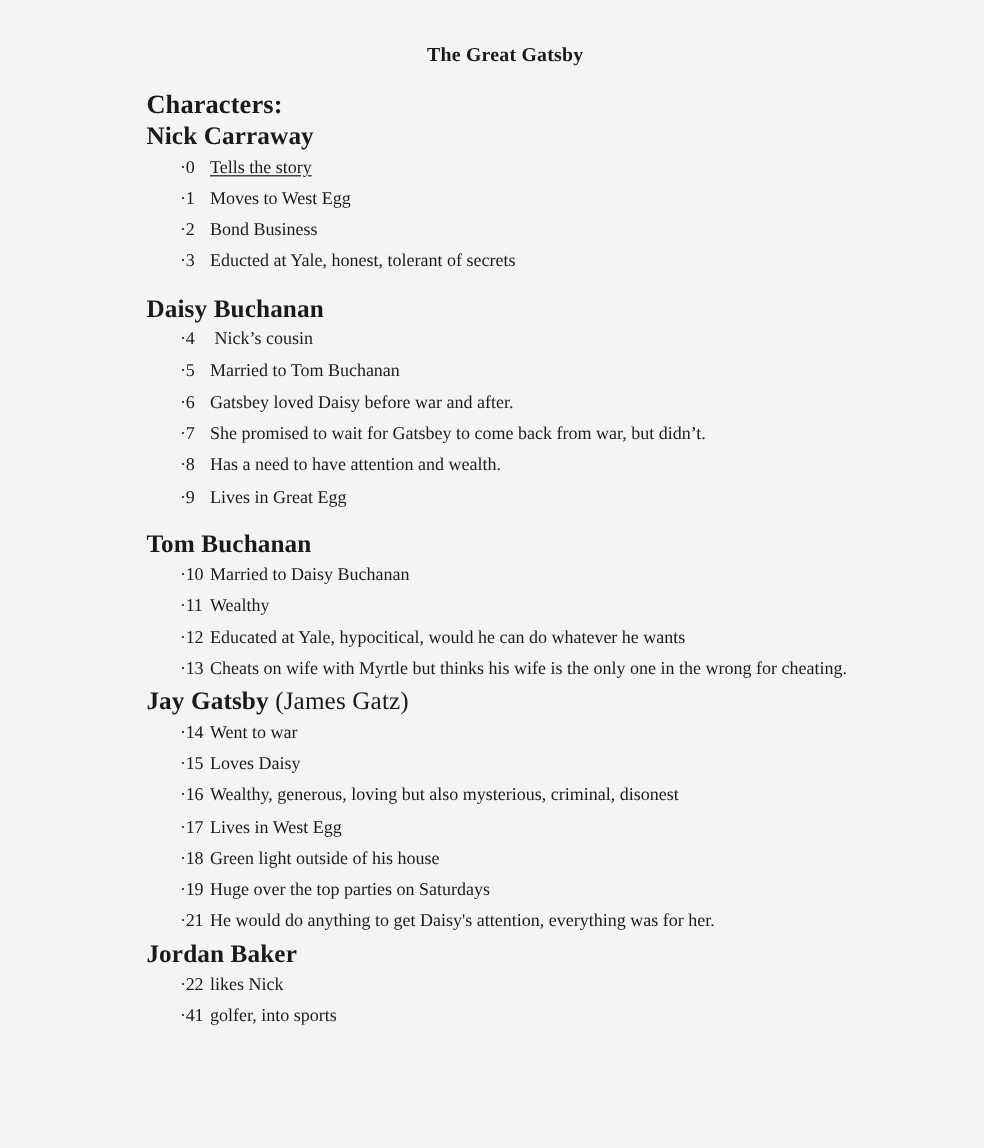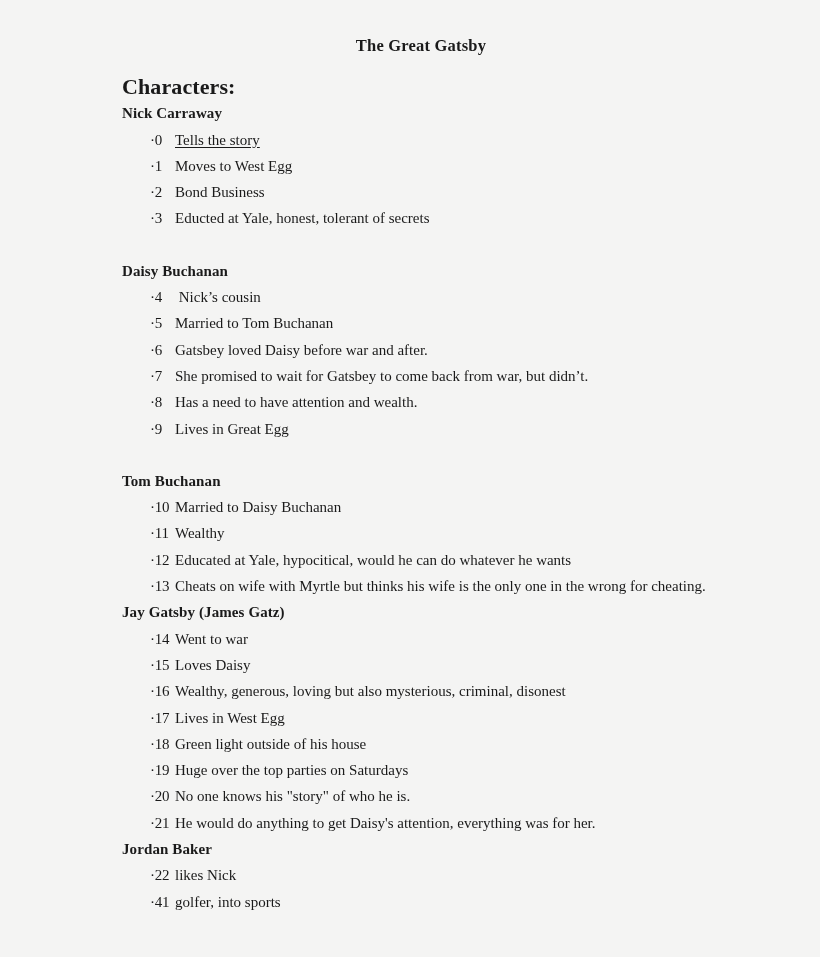--- a/index.html
+++ b/index.html
@@ -24,35 +24,35 @@
   .doc-title {
     text-align: center;
     font-weight: bold;
     font-size: 16.5px;
     letter-spacing: 0.2px;
     margin: 0 0 18px 0;
     padding-right: 10px;
   }
   .section-heading {
     font-weight: bold;
-    font-size: 15px;
+    font-size: 21px;
     margin: 0;
     padding: 0;
     line-height: 26.3px;
     letter-spacing: 0.1px;
   }
   .section-heading .alias {
-    font-weight: bold;
+    font-weight: normal;
   }
   .section-block {
     margin: 0;
     padding: 0;
   }
   .section-block.gap {
-    margin-top: 26px;
+    margin-top: 12px;
   }
   .items {
     list-style: none;
     margin: 0;
     padding: 0;
   }
   .item {
     display: flex;
     align-items: flex-start;
     font-size: 15px;
@@ -177,24 +177,20 @@
           </li>
           <li class="item">
             <span class="marker">·18</span>
             <span class="text">Green light outside of his house</span>
           </li>
           <li class="item">
             <span class="marker">·19</span>
             <span class="text">Huge over the top parties on Saturdays</span>
           </li>
           <li class="item">
-            <span class="marker">·20</span>
-            <span class="text">No one knows his "story" of who he is.</span>
-          </li>
-          <li class="item">
             <span class="marker">·21</span>
             <span class="text">He would do anything to get Daisy's attention, everything was for her.</span>
           </li>
         </ul>
       </div>
       <div class="section-block">
         <div class="section-heading"><span>Jordan Baker</span></div>
         <ul class="items">
           <li class="item">
             <span class="marker">·22</span>

